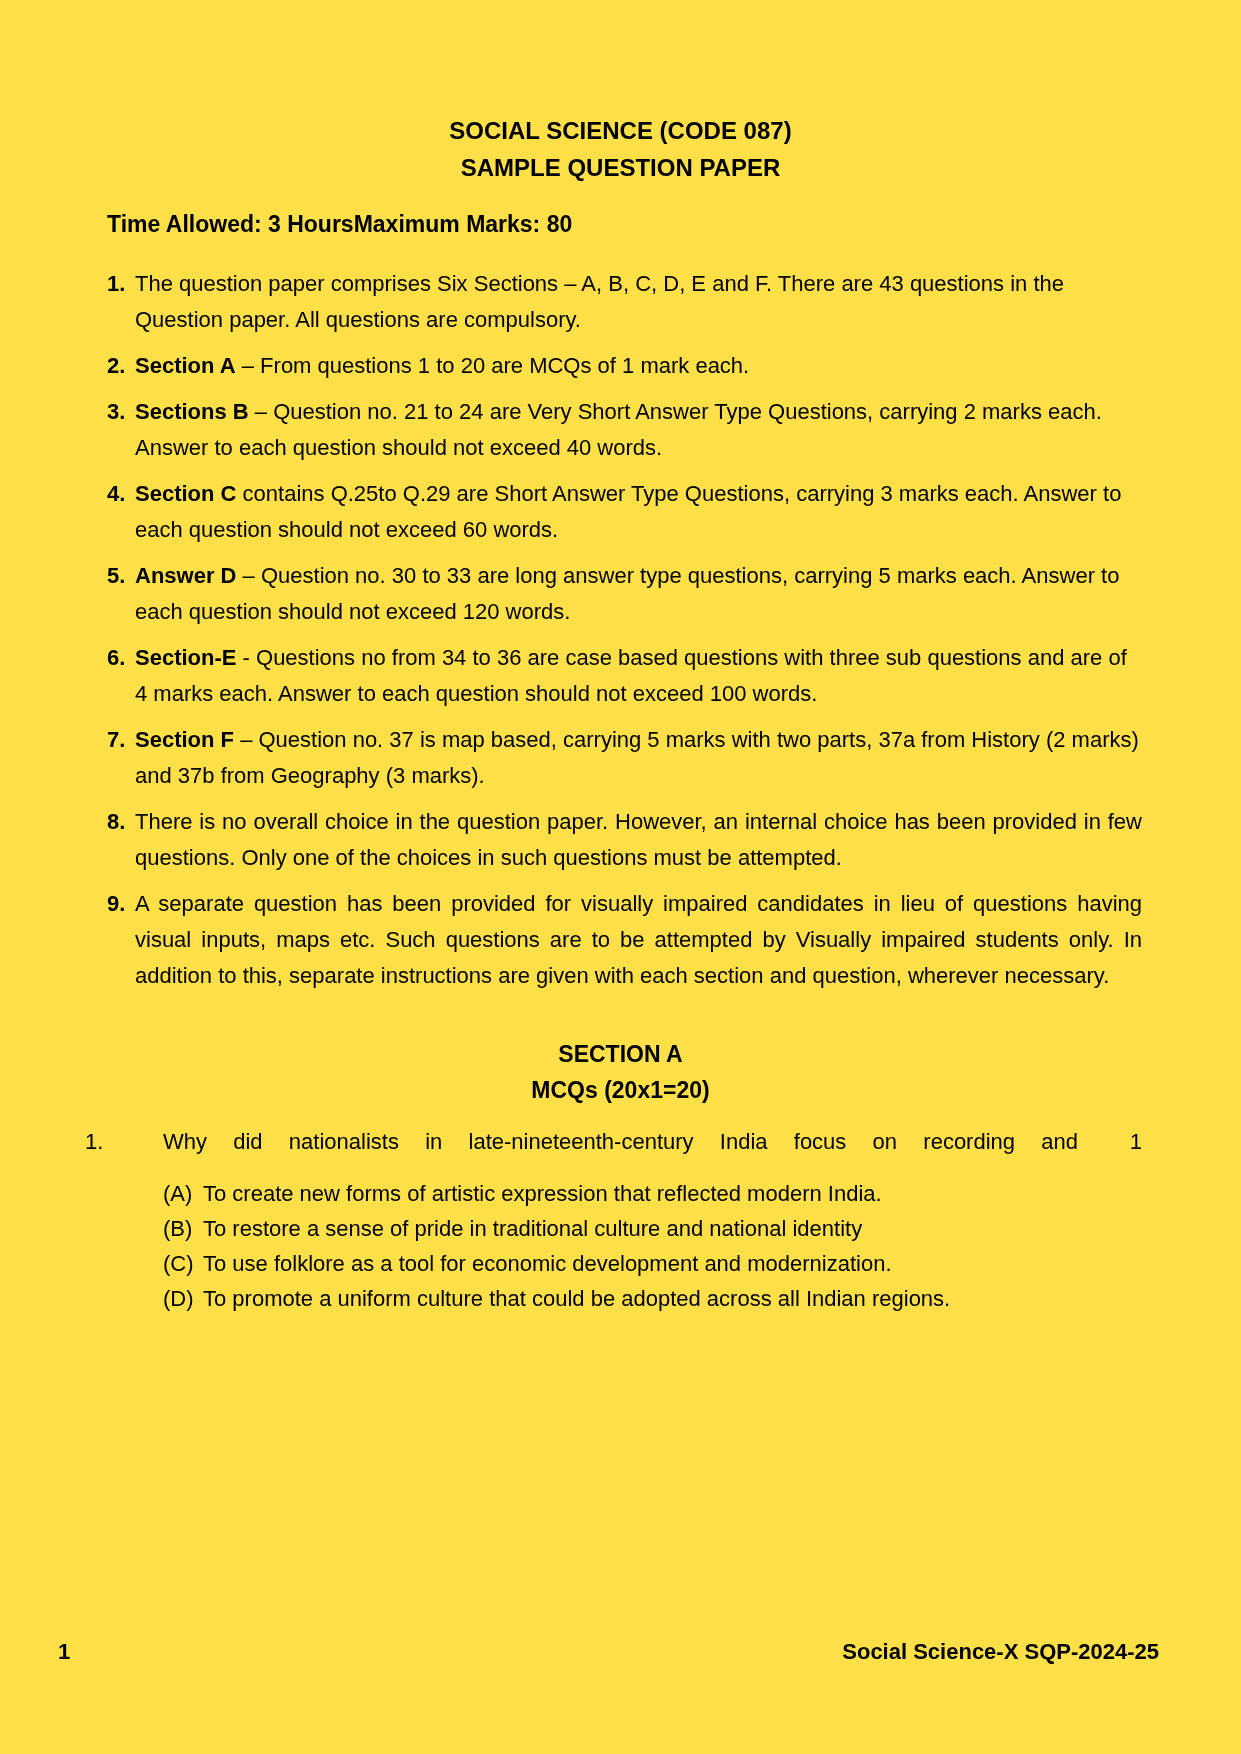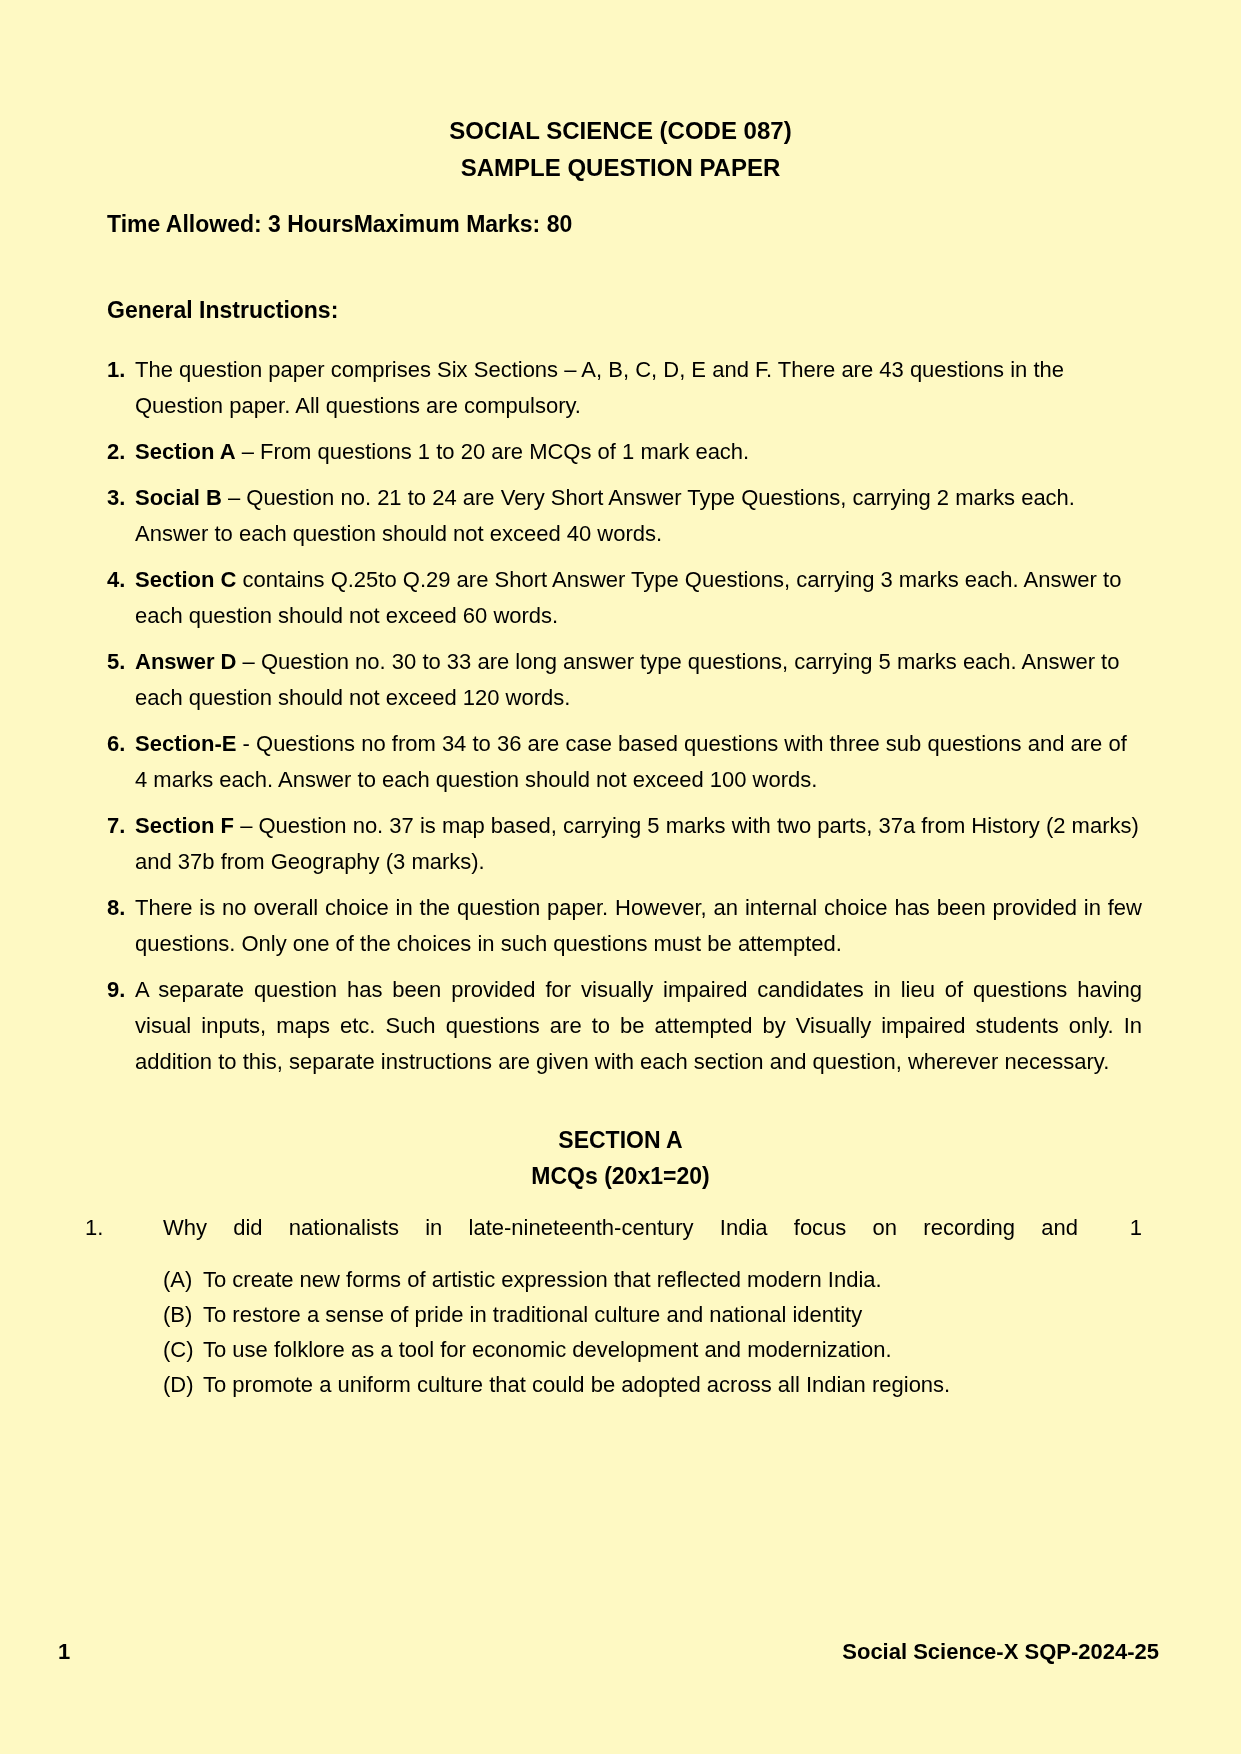--- a/index.html
+++ b/index.html
@@ -2,21 +2,21 @@
 <html><head>
 <meta charset="utf-8">
 <style>
   * { margin: 0; padding: 0; box-sizing: border-box; }
   html, body { background: #e8e8e8; }
   .page {
     position: relative;
     width: 1241px;
     height: 1754px;
     margin: 0 auto;
-    background: #fef9c3;
+    background: #fde047;
     color: #000000;
     font-family: "Liberation Sans", sans-serif;
     font-size: 22px;
     line-height: 36px;
     overflow: hidden;
   }
   
   .title-block {
     padding-top: 112px;
     text-align: center;
@@ -90,37 +90,36 @@
   <div class="title-block">
     <div>SOCIAL SCIENCE (CODE 087)</div>
     <div>SAMPLE QUESTION PAPER</div>
   </div>
 
   <div class="meta-row">
     <span>Time Allowed: 3 Hours</span>
     <span>Maximum Marks: 80</span>
   </div>
 
-  <div class="gi-heading">General Instructions:</div>
 
   <div class="gi-list">
 
     <div class="gi-item">
       <span class="gi-num">1.</span>
       <div class="gi-body"><span class="gi-section"></span><span>The question paper comprises Six Sections – A, B, C, D, E and F. There are 43 questions in the Question paper. All questions are compulsory.</span></div>
     </div>
 
     <div class="gi-item">
       <span class="gi-num">2.</span>
       <div class="gi-body"><span class="gi-section">Section A</span><span> – From questions 1 to 20 are MCQs of 1 mark each.</span></div>
     </div>
 
     <div class="gi-item">
       <span class="gi-num">3.</span>
-      <div class="gi-body"><span class="gi-section">Social B</span><span> – Question no. 21 to 24 are Very Short Answer Type Questions, carrying 2 marks each. Answer to each question should not exceed 40 words.</span></div>
+      <div class="gi-body"><span class="gi-section">Sections B</span><span> – Question no. 21 to 24 are Very Short Answer Type Questions, carrying 2 marks each. Answer to each question should not exceed 40 words.</span></div>
     </div>
 
     <div class="gi-item">
       <span class="gi-num">4.</span>
       <div class="gi-body"><span class="gi-section">Section C</span><span> contains Q.25to Q.29 are Short Answer Type Questions, carrying 3 marks each. Answer to each question should not exceed 60 words.</span></div>
     </div>
 
     <div class="gi-item">
       <span class="gi-num">5.</span>
       <div class="gi-body"><span class="gi-section">Answer D</span><span> – Question no. 30 to 33 are long answer type questions, carrying 5 marks each. Answer to each question should not exceed 120 words.</span></div>

